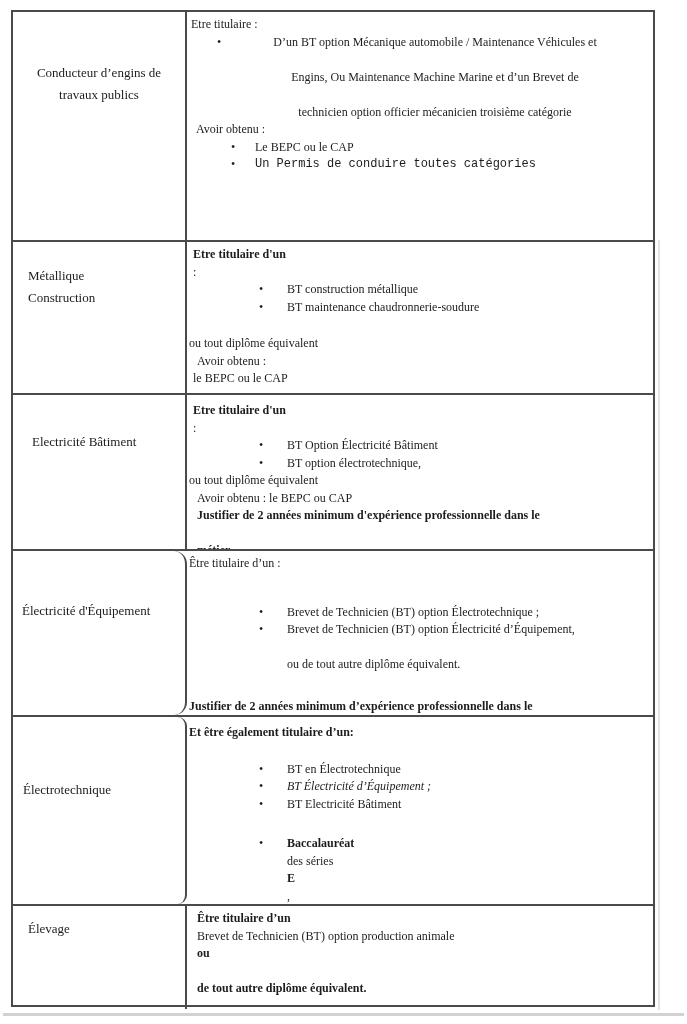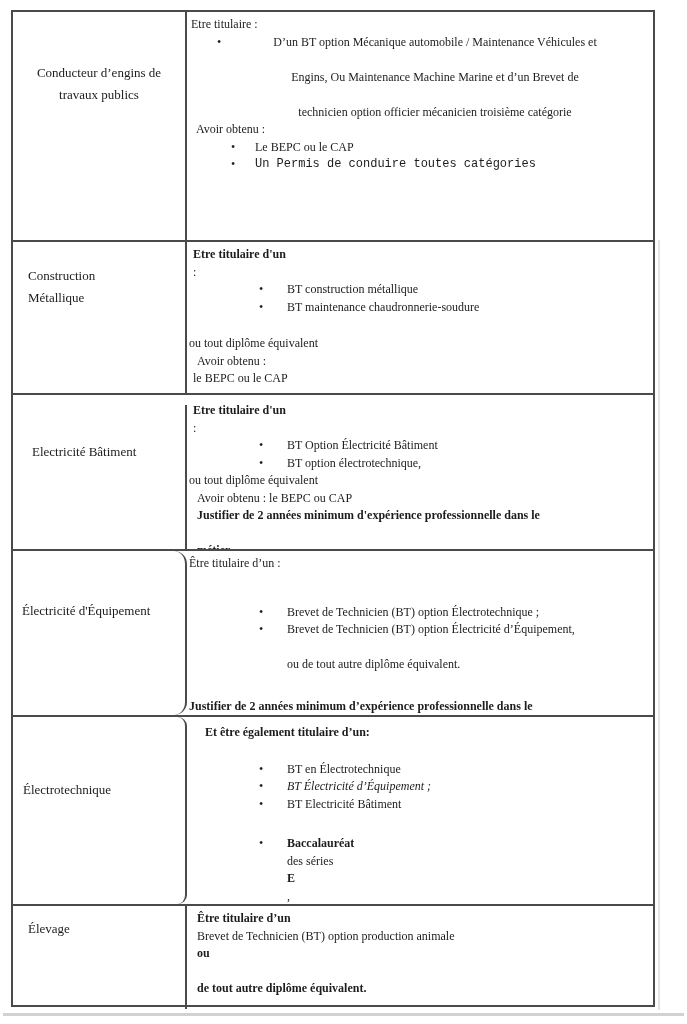--- a/index.html
+++ b/index.html
@@ -84,22 +84,22 @@
         <div class="para">
           <div class="marker" style="left: 42px;">•</div>
           <div class="btxt" style="padding-left: 66px; font-family: Liberation Mono, monospace;">
             <div class="r">Un Permis de conduire toutes catégories</div>
           </div>
         </div>
       </div>
     </div>
     <div class="trow" style="height: 153px;">
       <div class="cell label-cell" style="padding-top: 23px; padding-left: 15px;">
+        <div>Métallique</div>
         <div>Construction</div>
-        <div>Métallique</div>
       </div>
       <div class="cell content-cell">
         <div class="para" style="padding-left: 4px;">
           <div class="b">Etre titulaire d'un</div>
           <div class="r"> :</div>
         </div>
         <div class="para">
           <div class="marker" style="left: 70px;">•</div>
           <div class="btxt" style="padding-left: 98px;">
             <div class="r">BT construction métallique</div>
@@ -116,21 +116,21 @@
         </div>
         <div class="para" style="padding-left: 8px;">
           <div class="r">Avoir obtenu :</div>
         </div>
         <div class="para" style="padding-left: 4px;">
           <div class="r">le BEPC ou le CAP</div>
         </div>
       </div>
     </div>
     <div class="trow" style="height: 156px;">
-      <div class="cell label-cell" style="padding-top: 36px; padding-left: 19px; margin-top: 10px;">
+      <div class="cell label-cell" style="padding-top: 36px; padding-left: 19px;">
         <div>Electricité Bâtiment</div>
       </div>
       <div class="cell content-cell">
         <div class="para" style="margin-top: 3px; padding-left: 4px;">
           <div class="b">Etre titulaire d'un</div>
           <div class="r"> :</div>
         </div>
         <div class="para">
           <div class="marker" style="left: 70px;">•</div>
           <div class="btxt" style="padding-left: 98px;">
@@ -171,21 +171,21 @@
           <div class="btxt" style="padding-left: 98px;"><div class="r">Brevet de Technicien (BT) option Électricité d’Équipement,</div><br><div class="r">ou de tout autre diplôme équivalent.</div></div>
         </div>
         <div class="para" style="margin-top: 24px;"><div class="b">Justifier de 2 années minimum d’expérience professionnelle dans le</div><br></div>
       </div>
     </div>
     <div class="trow" style="height: 189px;">
       <div class="cell label-cell" style="padding-top: 62px; padding-left: 10px; border-radius: 9px;">
         <div>Électrotechnique</div>
       </div>
       <div class="cell content-cell">
-        <div class="para" style="margin-top: 3px; margin-left: 16px;">
+        <div class="para" style="margin-top: 3px;">
           <div class="b">Et être également titulaire d’un:</div>
         </div>
         <div class="para" style="margin-top: 19px;">
           <div class="marker" style="left: 70px;">•</div>
           <div class="btxt" style="padding-left: 98px;">
             <div class="r">BT en Électrotechnique</div>
           </div>
         </div>
         <div class="para">
           <div class="marker" style="left: 70px;">•</div>

